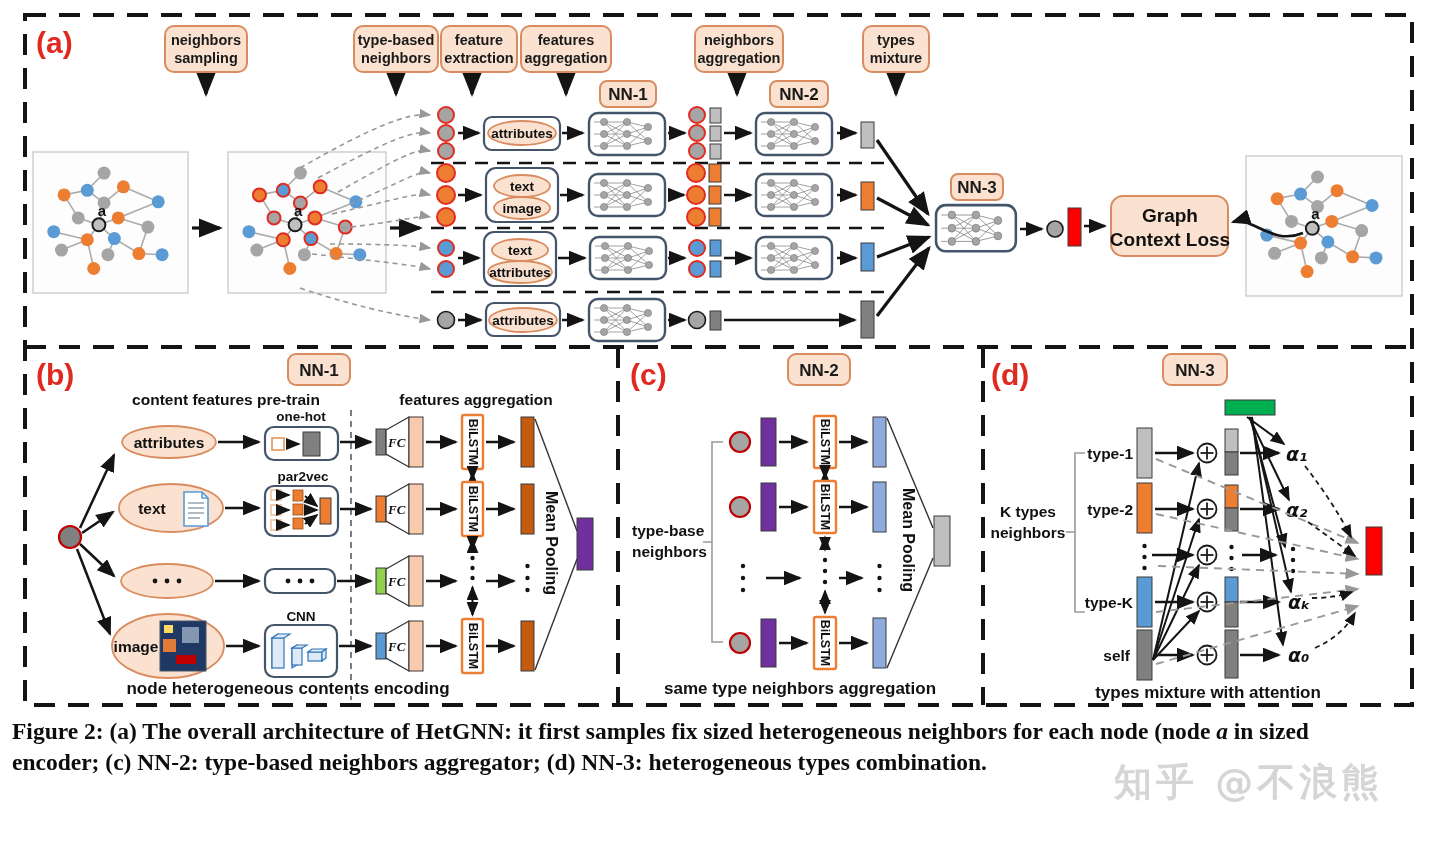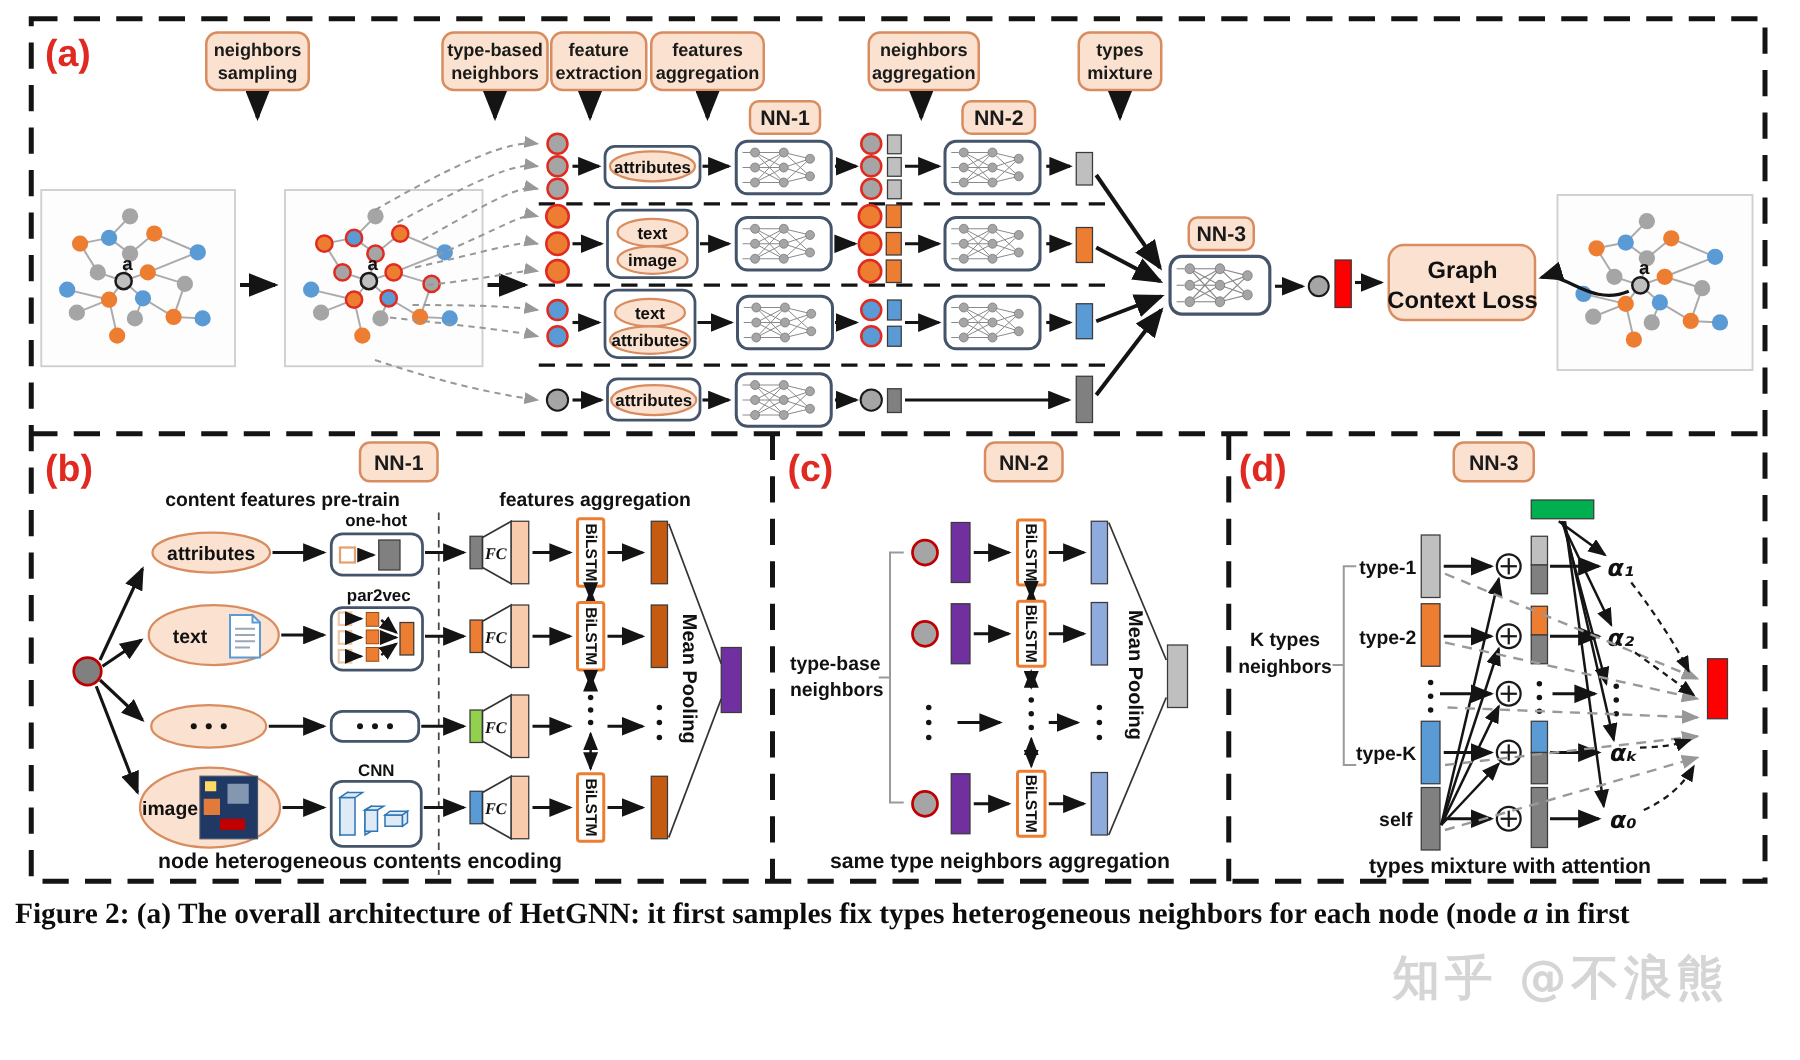--- a/index.html
+++ b/index.html
@@ -839,17 +839,18 @@
       <path class="bdash" d="M1312,598 Q1335,598 1352,592"></path>
       <path class="bdash" d="M1315,648 Q1342,636 1355,613"></path>
     </g>
 
     <rect class="bar" x="1366" y="527" width="16" height="48" fill="#FF0000"></rect>
     <text class="ftr" x="1208" y="698">types mixture with attention</text>
   </g>
 </svg>
 
 <div class="caption">
-  <div><span>Figure 2: (a) The overall architecture of HetGNN: it first samples fix types heterogeneous neighbors for each node (node </span><i>a</i><span> in first</span></div>
+  <div><span>Figure 2: (a) The overall architecture of HetGNN: it first samples fix sized heterogeneous neighbors for each node (node </span><i>a</i><span> in sized</span></div>
+  <div>encoder; (c) NN-2: type-based neighbors aggregator; (d) NN-3: heterogeneous types combination.</div>
 </div>
 
 <div class="watermark">知乎 @不浪熊</div>
 </div>
 
 </body></html>

